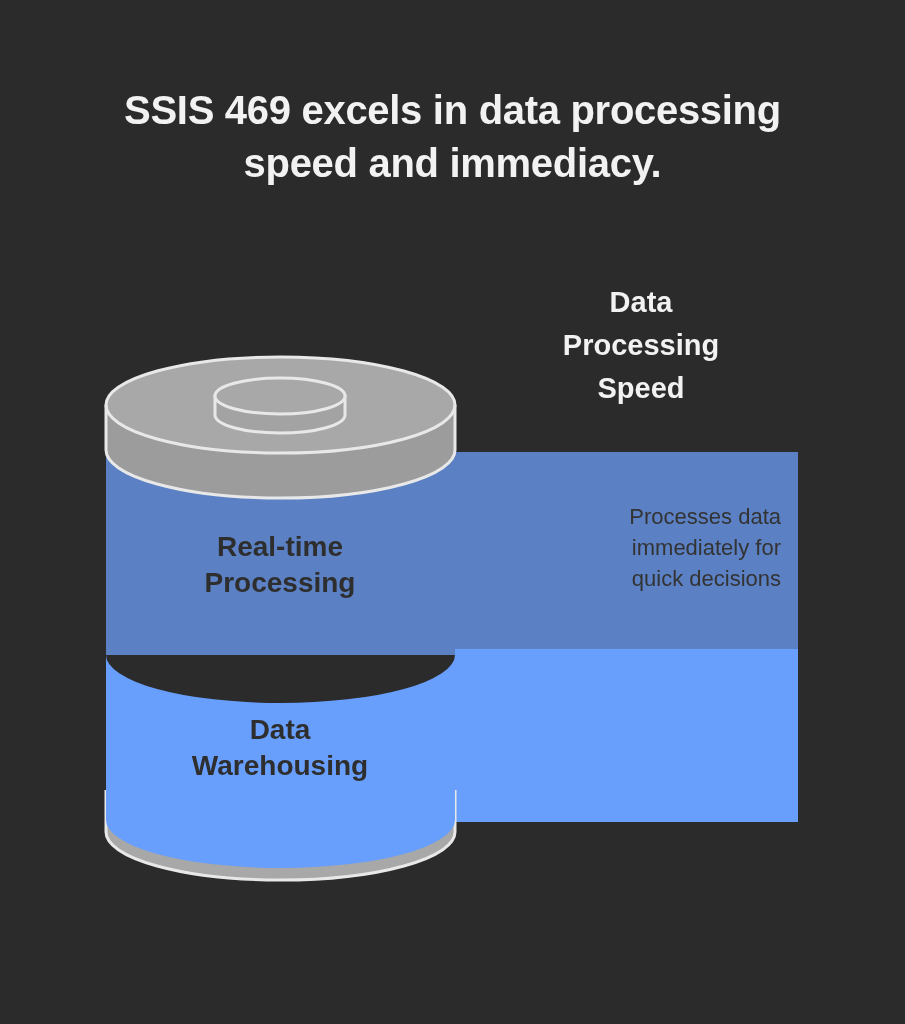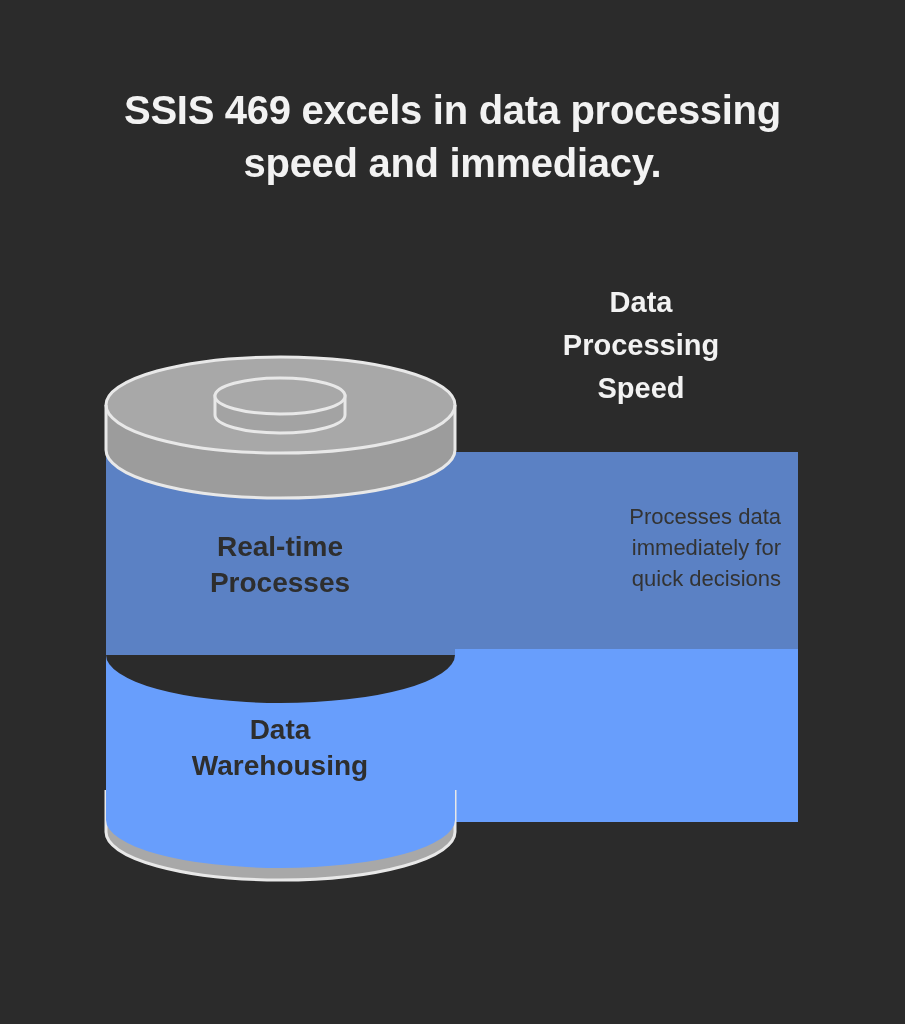--- a/index.html
+++ b/index.html
@@ -160,21 +160,21 @@
       <ellipse cx="280.5" cy="405" rx="174.5" ry="48" fill="none" stroke="#e8e8e8" stroke-width="3"></ellipse>
 
       <path d="M215,396 L215,415
                A65,18 0 0 0 345,415
                L345,396 Z" fill="#a3a3a3" stroke="#e8e8e8" stroke-width="3"></path>
       <ellipse cx="280" cy="396" rx="65" ry="18" fill="#a8a8a8" stroke="#e8e8e8" stroke-width="3"></ellipse>
     </svg>
   </div>
 
   <div class="row-label top">Real-time
-Processes</div>
+Processing</div>
 
   <div class="row-desc top">Processes data
 immediately for
 quick decisions</div>
 
   <div class="row-label bottom">Data
 Warehousing</div>
 
 
 </div>

